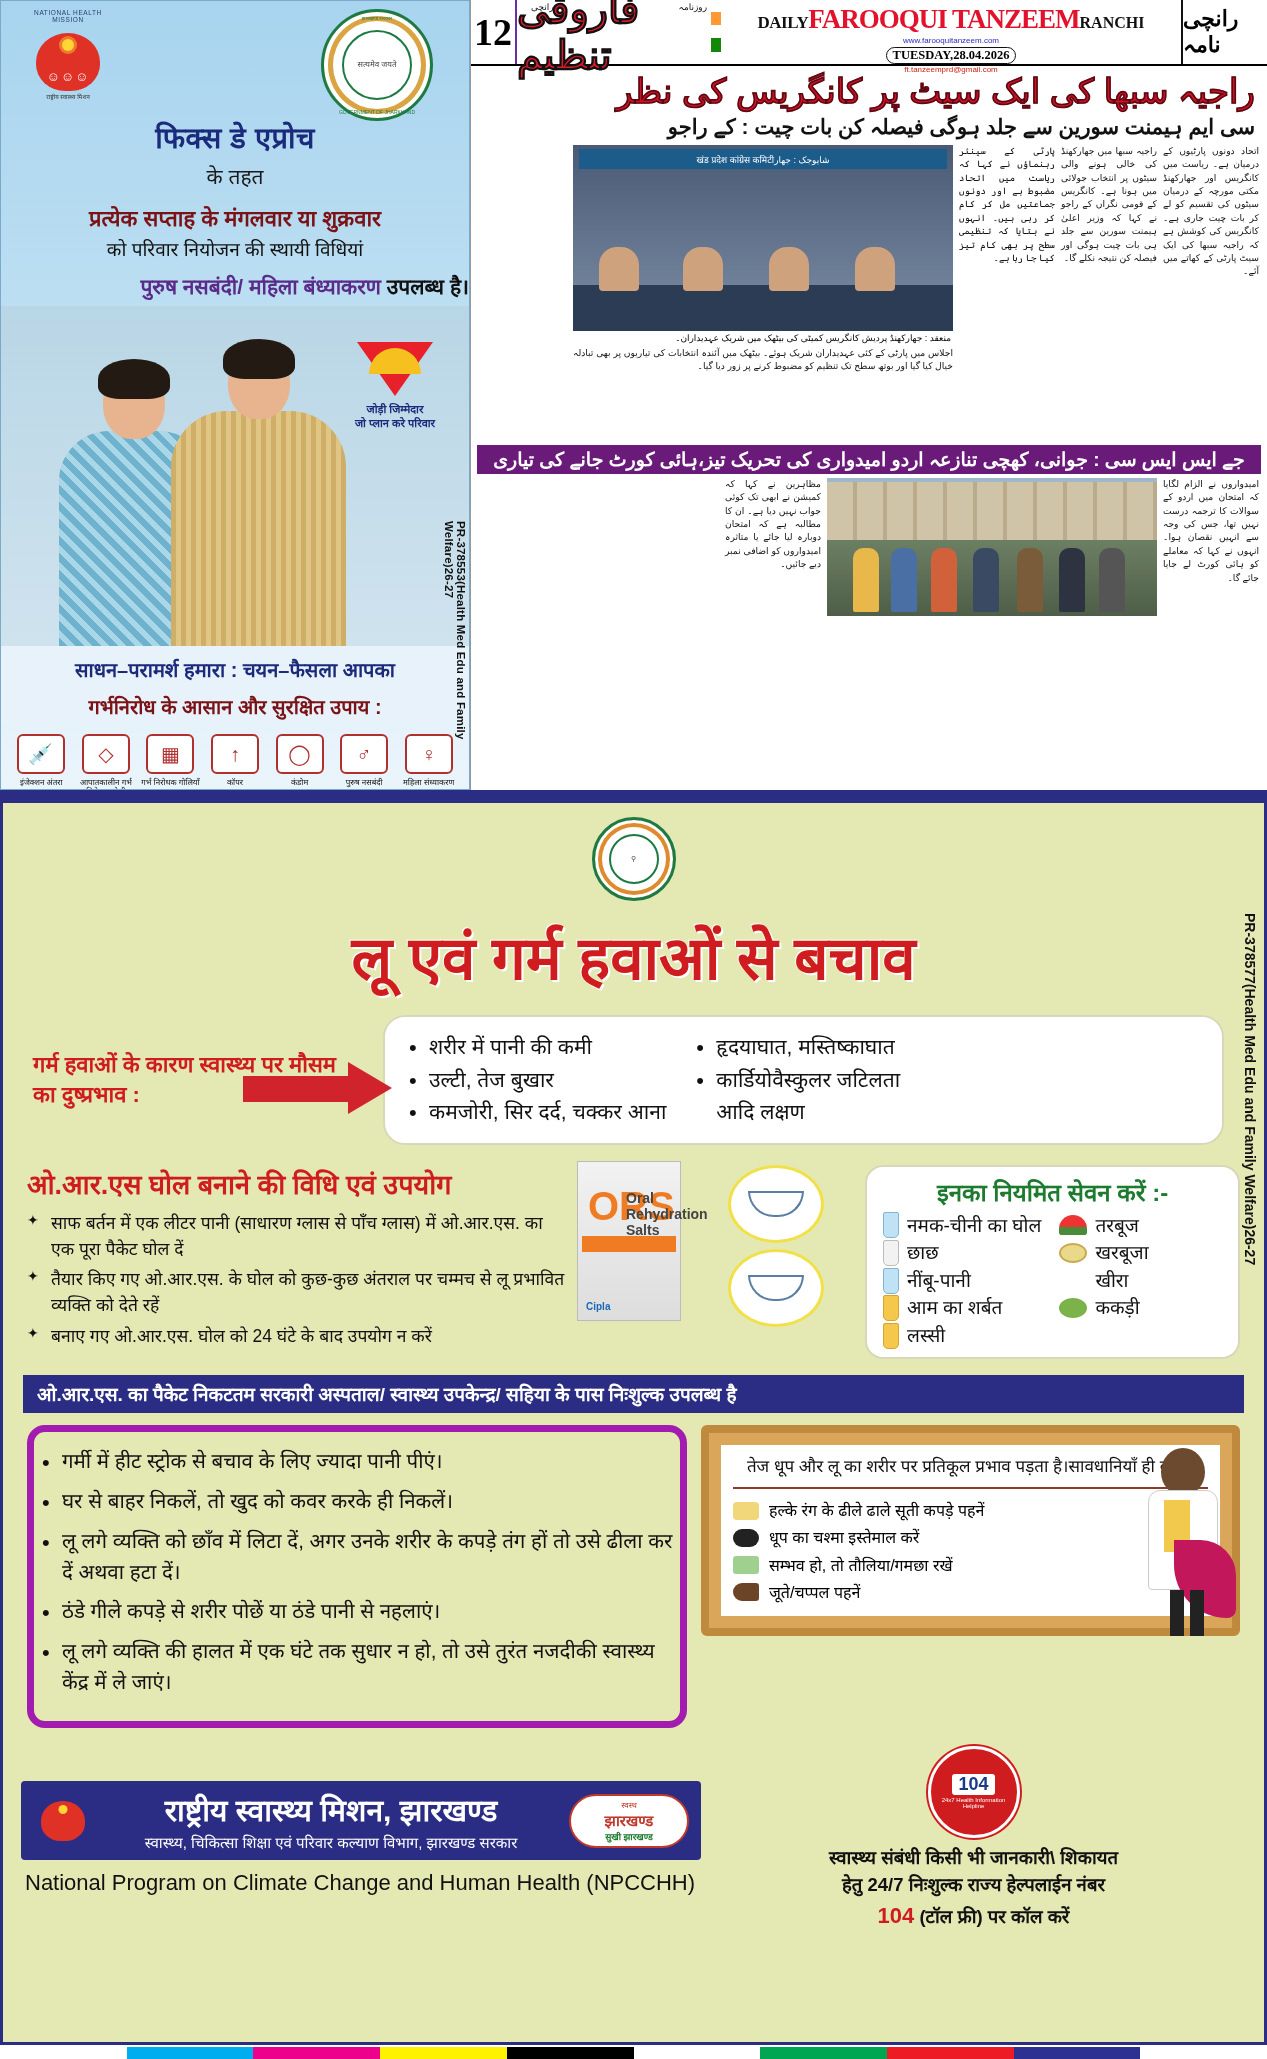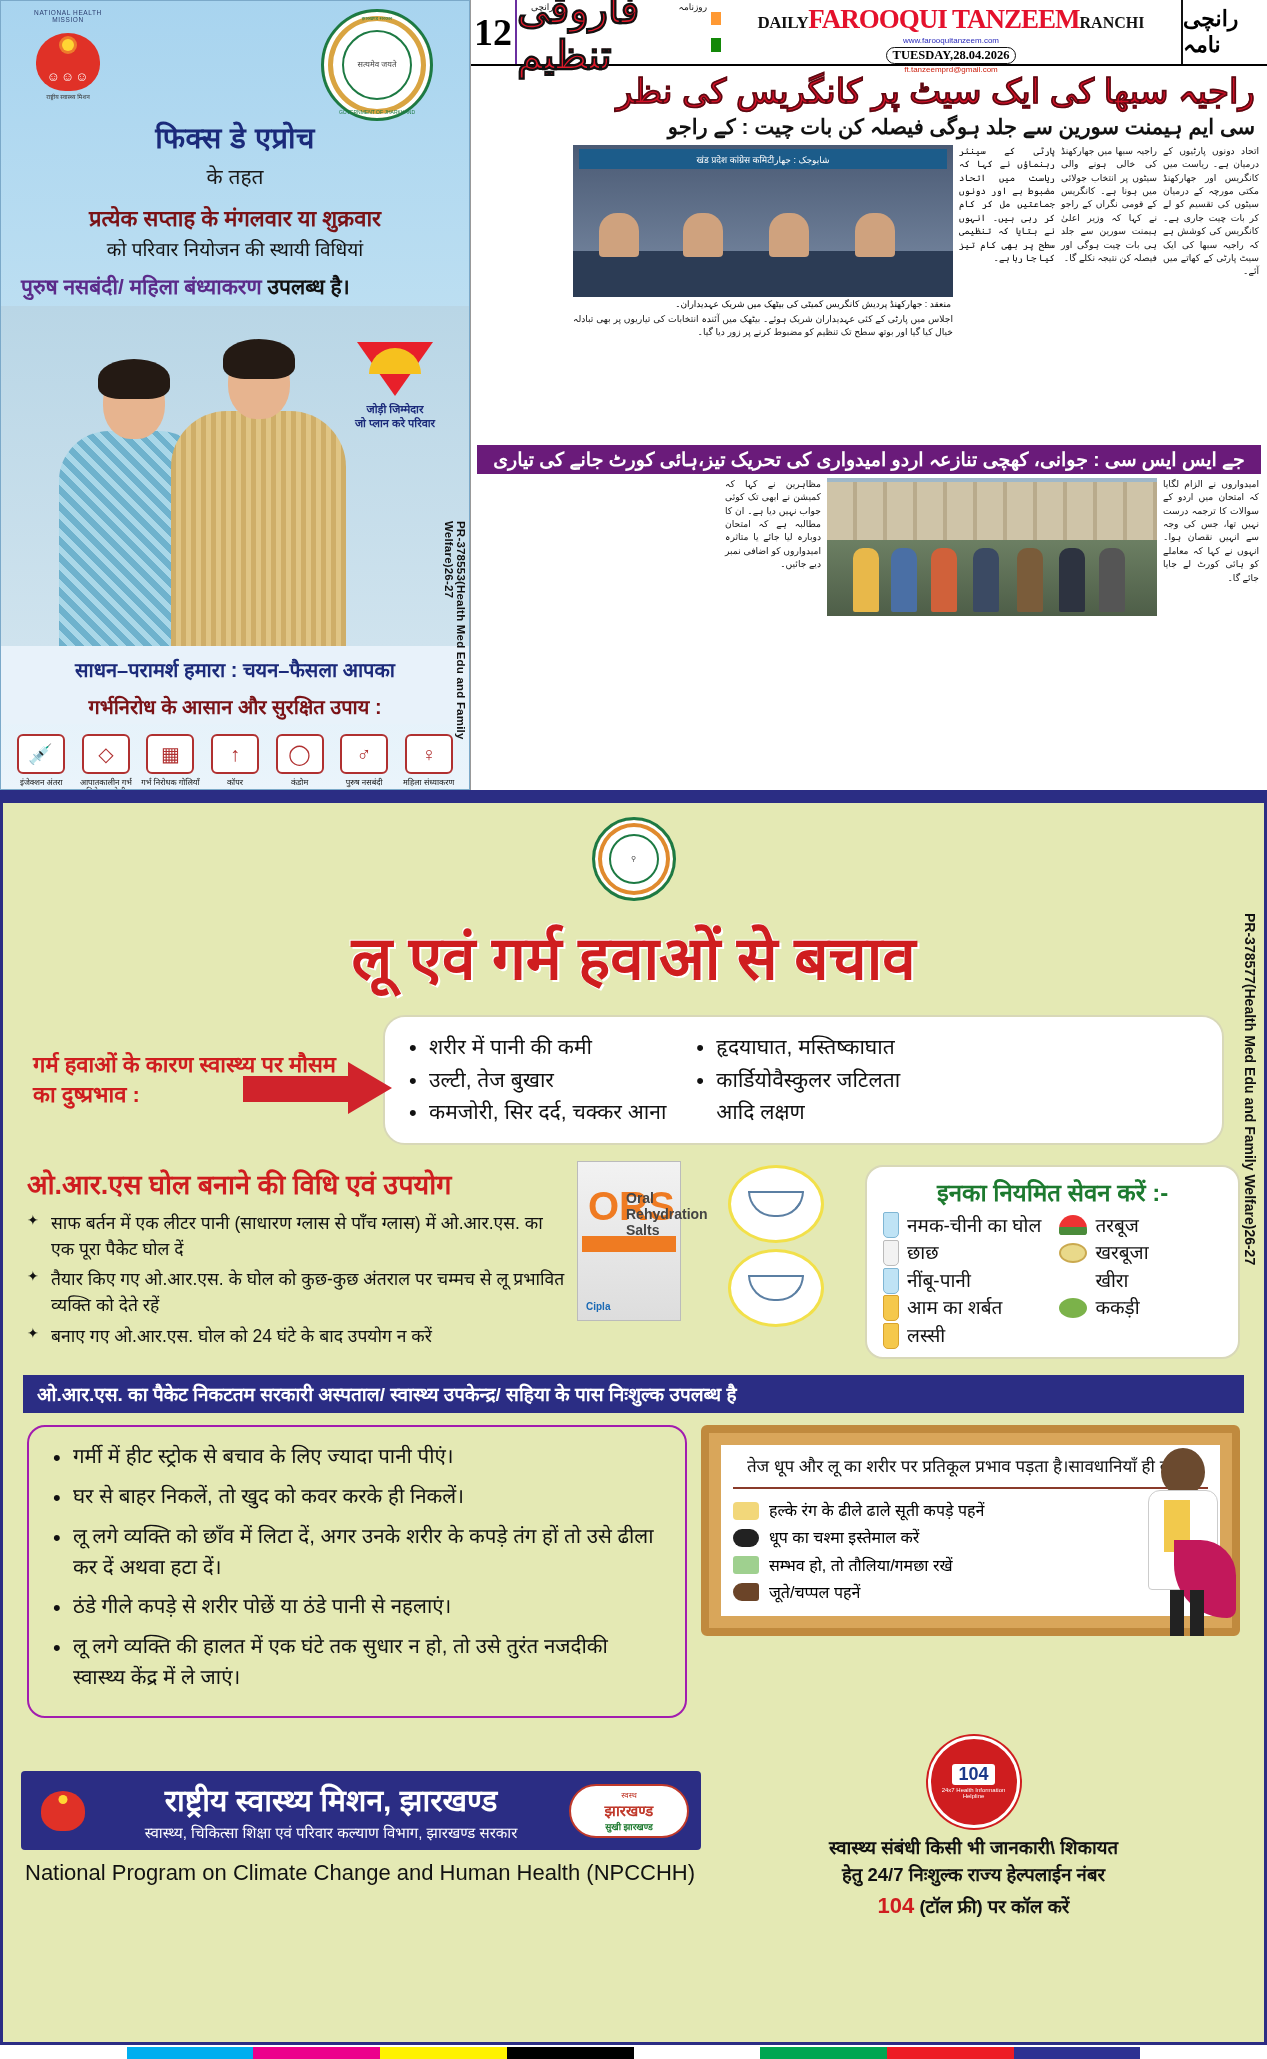--- a/index.html
+++ b/index.html
@@ -50,21 +50,21 @@
     text-align:center;line-height:1;
   }
   .jh-emblem .ring-top{position:absolute;top:3px;left:0;right:0;text-align:center;font-size:5px;color:#1d7a43;}
   .jh-emblem .ring-bot{position:absolute;bottom:3px;left:0;right:0;text-align:center;font-size:5px;color:#1d7a43;}
 
   .fp-h1{ text-align:center; color:#1b2a7a; font-weight:bold; font-size:29px;
           margin-top:-4px; letter-spacing:.5px; }
   .fp-sub1{ text-align:center; color:#1a1a1a; font-size:21px; margin-top:6px; }
   .fp-h2{ text-align:center; color:#7a1216; font-weight:bold; font-size:22px; margin-top:12px; }
   .fp-sub2{ text-align:center; color:#111; font-size:19px; margin-top:4px; }
-  .fp-h3{ text-align:left; font-size:21px; margin-top:10px;padding-left:20px; }
+  .fp-h3{ text-align:right; font-size:21px; margin-top:10px;padding-left:20px; }
   .fp-h3 b{ color:#5b2b8a; }
   .fp-h3 .blk{ color:#111; font-weight:bold;}
 
   .fp-photo{ position:relative; height:340px; margin-top:6px;
              background: linear-gradient(#b9d6e6,#cfe3ee); overflow:hidden;}
   .couple{ position:absolute; bottom:0; left:40px; width:330px; height:330px; }
   .person{ position:absolute; bottom:0; }
   .p-woman{ left:18px; width:150px; }
   .p-man{ left:130px; width:175px; }
   .head{ width:62px;height:74px;border-radius:50% 50% 45% 45%;background:#e7b48f;margin:0 auto; position:relative;}
@@ -122,21 +122,21 @@
   .hl-main{ font-size:34px; font-weight:bold; color:#d31027; line-height:1.15;
             -webkit-text-stroke:.6px #5a0a12;}
   .hl-sub{ font-size:21px; font-weight:bold; color:#111; margin-top:4px;}
 
   .news-body{ display:flex; height:300px; padding:4px 8px 0; gap:6px; direction:rtl;}
   .col{ font-size:9.2px; line-height:1.45; text-align:justify; color:#111; direction:rtl;}
   .col.c1{ width:96px;}
   .col.c2{ width:96px;}
   .col.c3{ width:96px;}
   .photo-box{ width:380px; }
-  .photo-box .img{ width:100%; height:152px; background:linear-gradient(#4a5a74,#7c8da6);
+  .photo-box .img{ width:100%; height:186px; background:linear-gradient(#4a5a74,#7c8da6);
                    position:relative; overflow:hidden;}
   .photo-box .img .banner{ position:absolute; top:4px; left:6px; right:6px; height:20px;
      background:#1c5c8a; color:#fff; font-size:9px; display:flex;align-items:center;
      justify-content:center;}
   .photo-box .img .tablerow{ position:absolute;bottom:0;left:0;right:0;height:46px;background:#2c3c55;}
   .photo-box .img .pp{ position:absolute;bottom:40px;width:40px;height:44px;background:#cfa27e;border-radius:18px 18px 4px 4px;}
   .photo-box .cap{ font-size:9px; text-align:right; padding:2px 2px; direction:rtl;}
 
   .strip{ background:#6a1b7a; color:#fff; text-align:center; font-size:19px; font-weight:bold;
           margin:4px 6px 2px; padding:3px 0; }
@@ -207,21 +207,21 @@
   .ic-gl.w{ background:#f2f2f2;border-color:#bbb;}
   .ic-fr{ width:28px;height:20px;border-radius:20px 20px 4px 4px; display:inline-block;}
   .ic-fr.wm{ background:linear-gradient(#e33,#e33 60%,#4a8b3a 60%);}
   .ic-fr.mel{ background:#e9d98a; border:2px solid #caa94f; border-radius:50%;}
   .ic-fr.cuc{ background:#7bb24a; border-radius:50%;}
 
   .ors-banner{ margin:16px 20px 0; background:#2b2d84; color:#fff; font-size:19px;
                padding:6px 14px; font-weight:bold;}
 
   .heat-row3{ display:flex; gap:14px; padding:12px 24px 0;}
-  .tips-card{ width:660px; background:#e4e9b4; border:2px solid #a21caf; border-radius:18px; padding:14px 20px;}
+  .tips-card{ width:660px; background:#e4e9b4; border:7px solid #a21caf; border-radius:18px; padding:14px 4px;}
   .tips-card ul{ list-style:none;}
   .tips-card li{ font-size:20.5px; color:#111; line-height:1.5; position:relative; padding-left:24px; margin-bottom:9px;}
   .tips-card li:before{ content:"•"; position:absolute; left:4px; font-size:22px;}
 
   .board{ flex:1; position:relative; }
   .board-frame{ background:#d9a65a; border:8px solid #c08a3e; border-radius:6px; padding:12px; position:relative;}
   .board-inner{ background:#fff; padding:10px 12px; }
   .board-t{ font-size:17px; text-align:center; line-height:1.4; color:#111;}
   .board-hr{ border-top:2px solid #8a3b2a; margin:8px 0;}
   .board-list{ list-style:none;}

